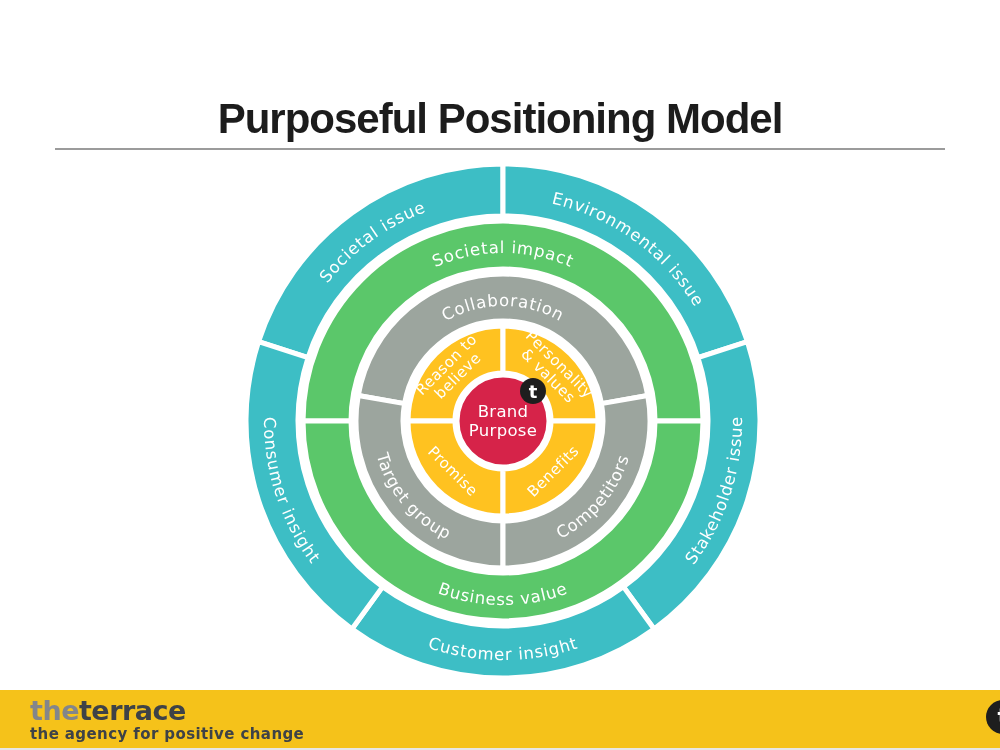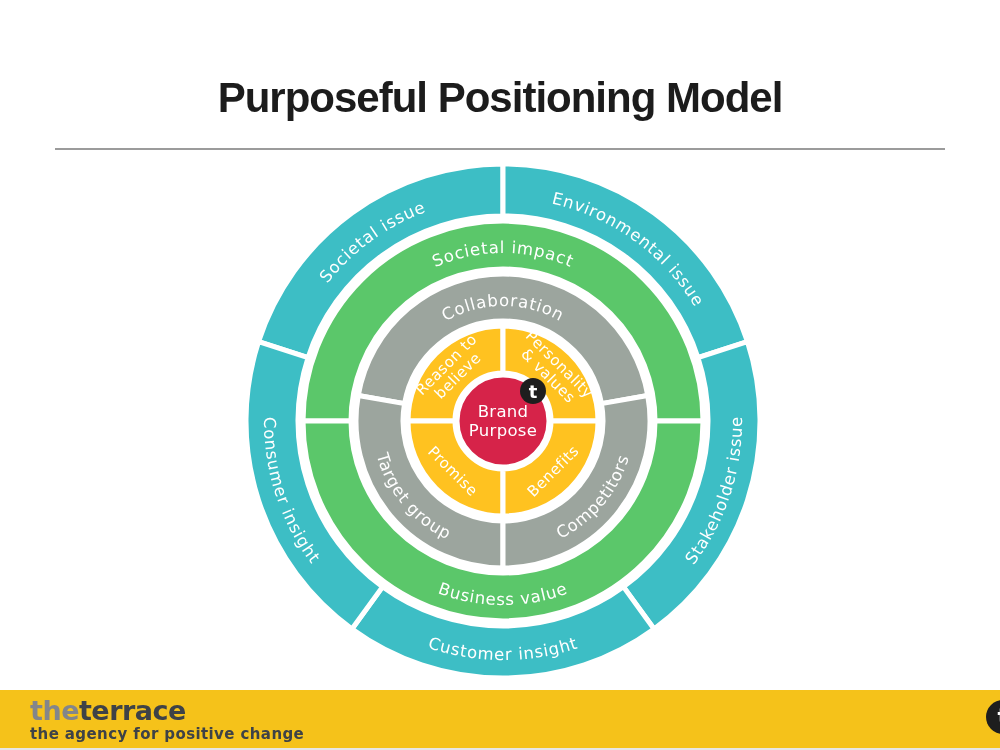--- a/index.html
+++ b/index.html
@@ -2,21 +2,21 @@
 <html><head>
 <meta charset="utf-8">
 <style>
   html,body{margin:0;padding:0;}
   body{
     width:1000px;height:750px;position:relative;overflow:hidden;
     background:#ffffff;
     font-family:"DejaVu Sans", sans-serif;
   }
   .title{
-    position:absolute;top:74px;left:0;width:1000px;
+    position:absolute;top:95px;left:0;width:1000px;
     text-align:center;
     font-family:"Liberation Sans", sans-serif;
     font-weight:bold;font-size:42px;letter-spacing:-1px;
     color:#1c1c1c;
   }
   .rule{
     position:absolute;top:148px;left:55px;width:890px;height:0;
     border-top:2px solid #9b9b9b;
   }
   svg.wheel{position:absolute;top:0;left:0;}

